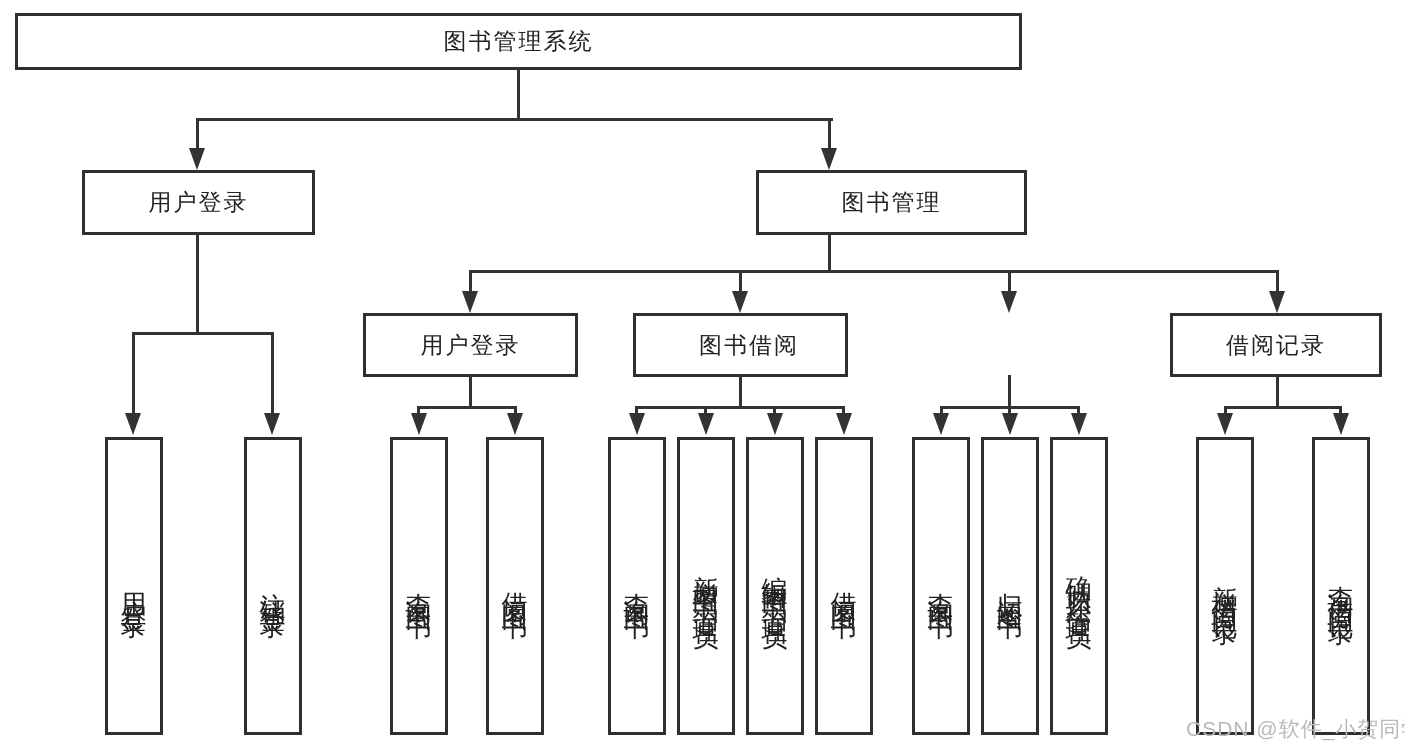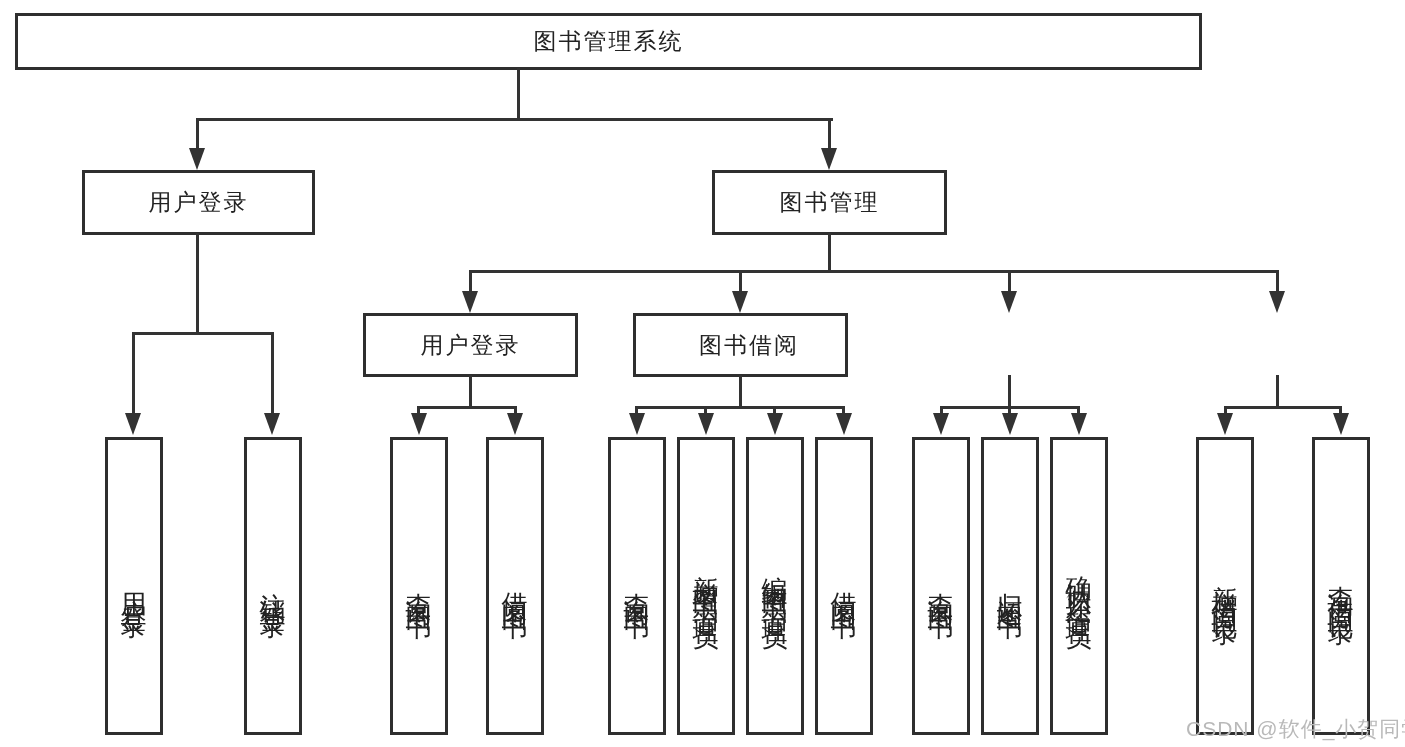--- a/index.html
+++ b/index.html
@@ -31,31 +31,32 @@
   .watermark {
     position:absolute; left:1186px; top:715px;
     font-size:21px; color:#b9b9b9; letter-spacing:1px; white-space:nowrap; z-index:5;
   }
 </style>
 </head>
 <body>
 
 <div class="canvas">
 
-  <div class="hbox" style="left:15px; top:13px; width:1187px; height:57px;">图书管理系统</div>
+  <div class="hbox" style="left:15px; top:13px; width:1007px; height:57px;">图书管理系统</div>
 
   <div class="hbox" style="left:82px; top:170px; width:233px; height:65px;">用户登录</div>
 
-  <div class="hbox" style="left:712px; top:170px; width:235px; height:65px;">图书管理</div>
+  <div class="hbox" style="left:756px; top:170px; width:271px; height:65px;">图书管理</div>
 
   <div class="hbox" style="left:363px; top:313px; width:215px; height:64px;">用户登录</div>
 
   <div class="hbox" style="left:633px; top:313px; width:215px; height:64px;padding-left:17px;">图书借阅</div>
 
 
+  <div class="hbox" style="left:1170px; top:313px; width:212px; height:64px;">借阅记录</div>
 
   <div class="vbox" style="left:105px;">
     <span>用户登录</span>
     </div>
   <div class="vbox" style="left:244px;">
     <span>注销登录</span>
     </div>
 
   <div class="vbox" style="left:390px;">
     <span>查询图书</span>

